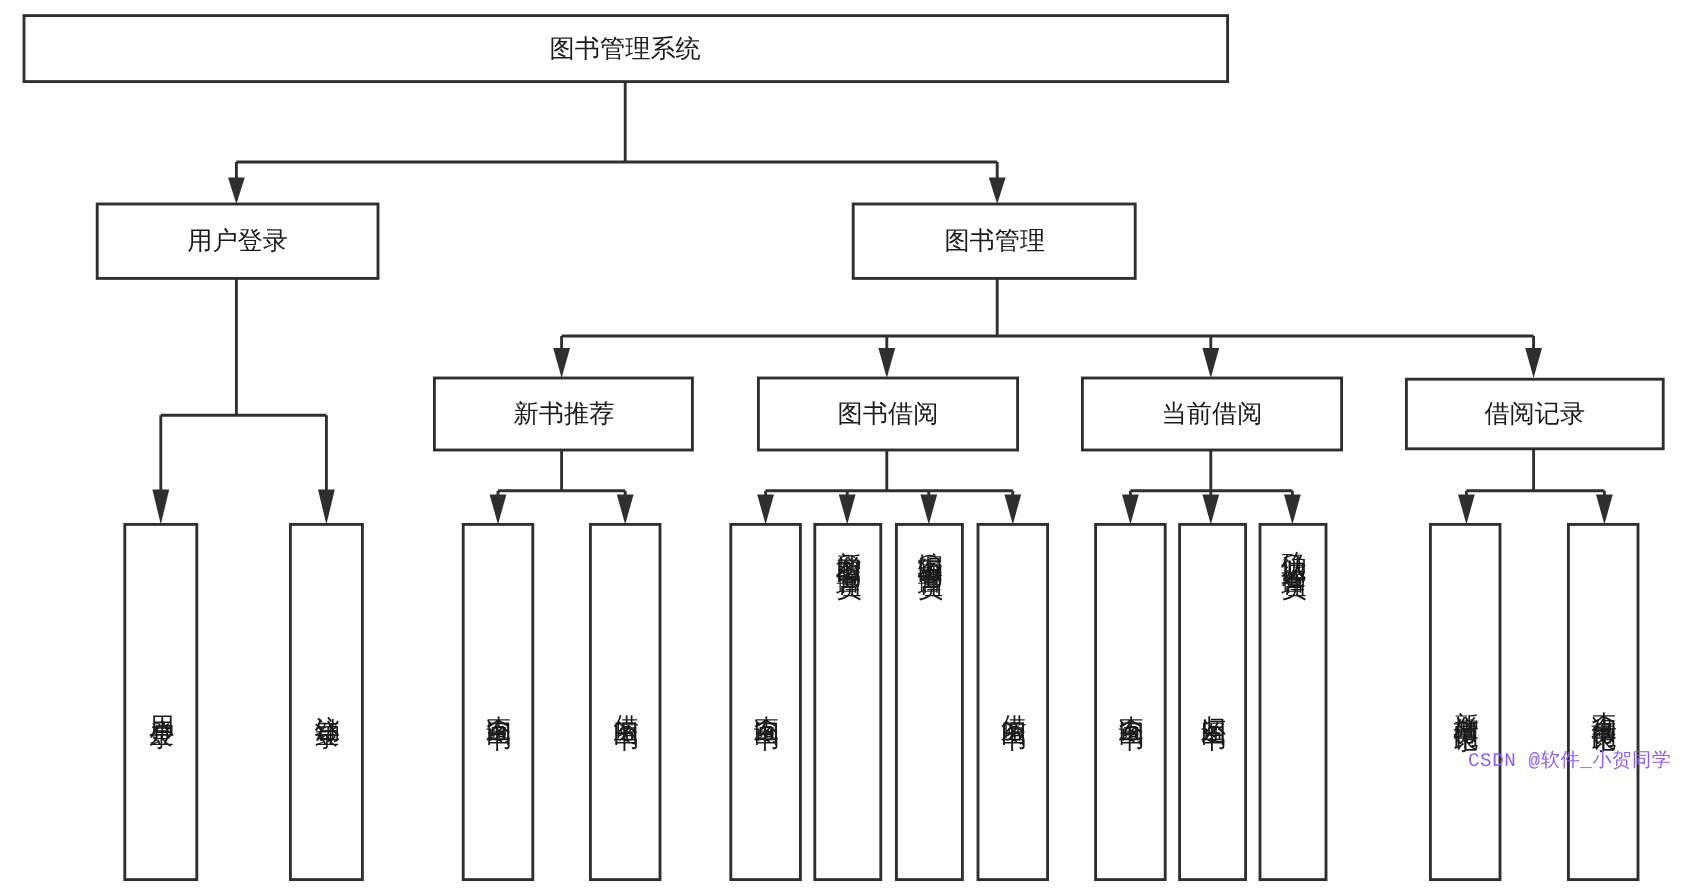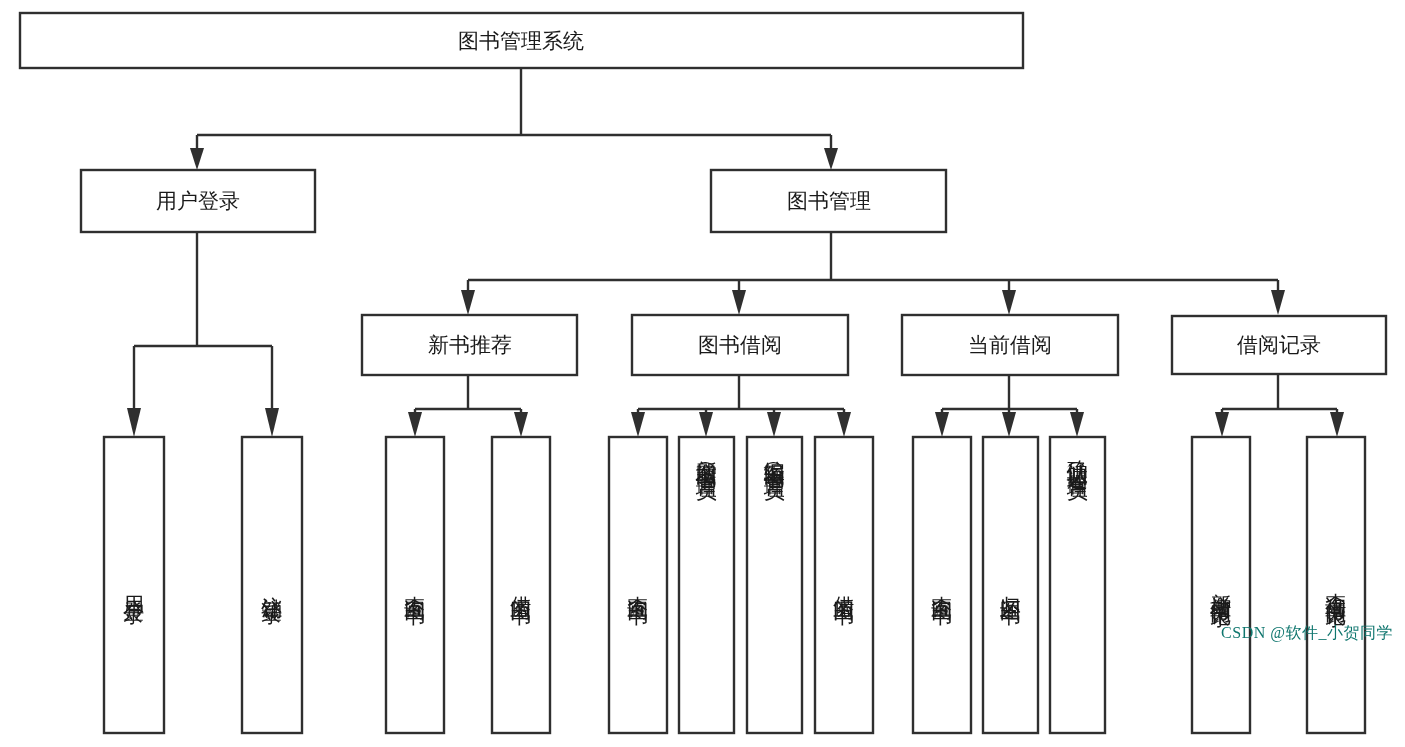--- a/index.html
+++ b/index.html
@@ -64,23 +64,23 @@
     line-height: 1.22;
     color: #1a1a1a;
     letter-spacing: 3px;
     white-space: nowrap;
     text-align: center;
   }
   .watermark {
     position: absolute;
     right: 12px;
     bottom: 4px;
-    font-family: Liberation Serif, serif;
+    font-family: Liberation Mono, monospace;
     font-size: 16px;
-    color: #0f766e;
+    color: #8b5cf6;
     letter-spacing: 0.5px;
     white-space: nowrap;
     text-align: right;
   }
 </style>
 </head>
 <body>
 
 <div id="diagram-root">
 

